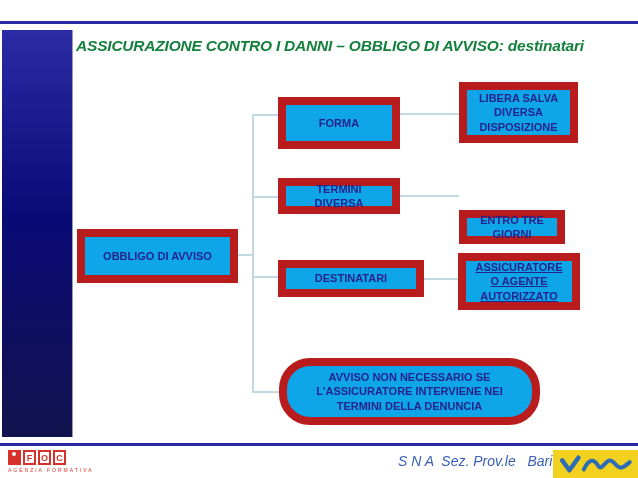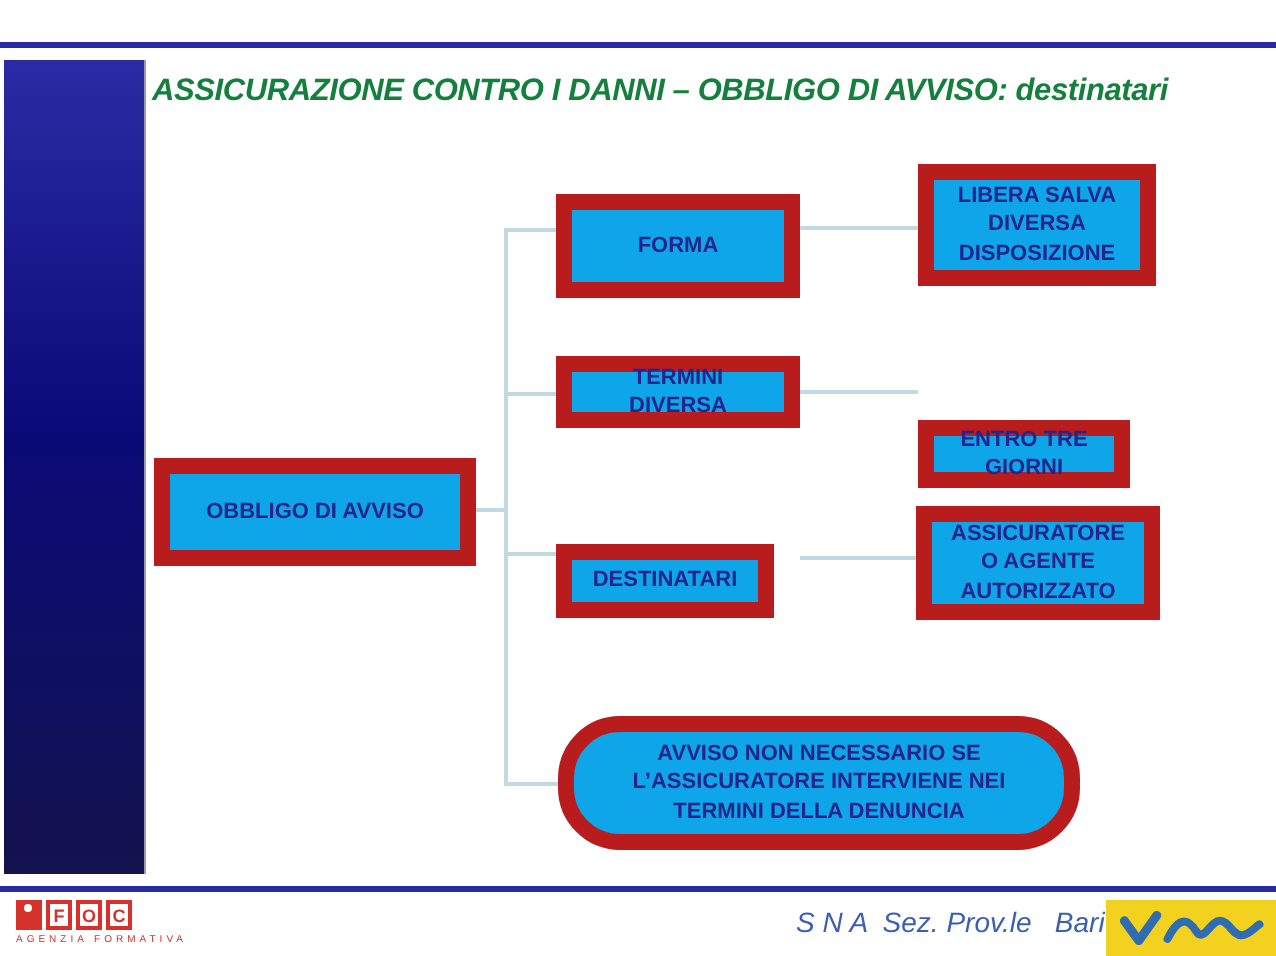--- a/index.html
+++ b/index.html
@@ -22,24 +22,24 @@
   }
   .box{
     position:absolute;box-sizing:border-box;background:#0ea5e9;
     border:8px solid #b91c1c;color:#24248C;font-weight:bold;font-size:11px;
     line-height:1.3;display:flex;align-items:center;justify-content:center;
     text-align:center;padding:2px 6px;
   }
   #node-obbligo{left:77px;top:229px;width:161px;height:54px;text-align:center;}
   #node-forma{left:278px;top:97px;width:122px;height:52px;}
   #node-termini{left:278px;top:178px;width:122px;height:36px;}
-  #node-destinatari{left:278px;top:272px;width:109px;height:37px;}
+  #node-destinatari{left:278px;top:260px;width:146px;height:37px;}
   #node-libera{left:459px;top:82px;width:119px;height:61px;}
   #node-entro{left:459px;top:178px;width:106px;height:34px;margin-top:32px;}
-  #node-assicuratore{left:458px;top:253px;width:122px;height:57px;padding:2px 10px;}
+  #node-assicuratore{left:458px;top:253px;width:122px;height:57px;padding:2px 10px;text-decoration:underline;}
   #node-nota{left:279px;top:358px;width:261px;height:67px;border-radius:31px;}
   .conn{position:absolute;background:#C0D9E3;}
   #conn-v{left:252px;top:114px;width:2px;height:279px;}
   #conn-forma{left:252px;top:114px;width:26px;height:2px;}
   #conn-termini{left:252px;top:196px;width:26px;height:2px;}
   #conn-obbligo{left:238px;top:254px;width:16px;height:2px;}
   #conn-destinatari{left:252px;top:276px;width:26px;height:2px;}
   #conn-nota{left:252px;top:391px;width:27px;height:2px;}
   #conn-forma-libera{left:400px;top:113px;width:59px;height:2px;}
   #conn-termini-entro{left:400px;top:195px;width:59px;height:2px;}

